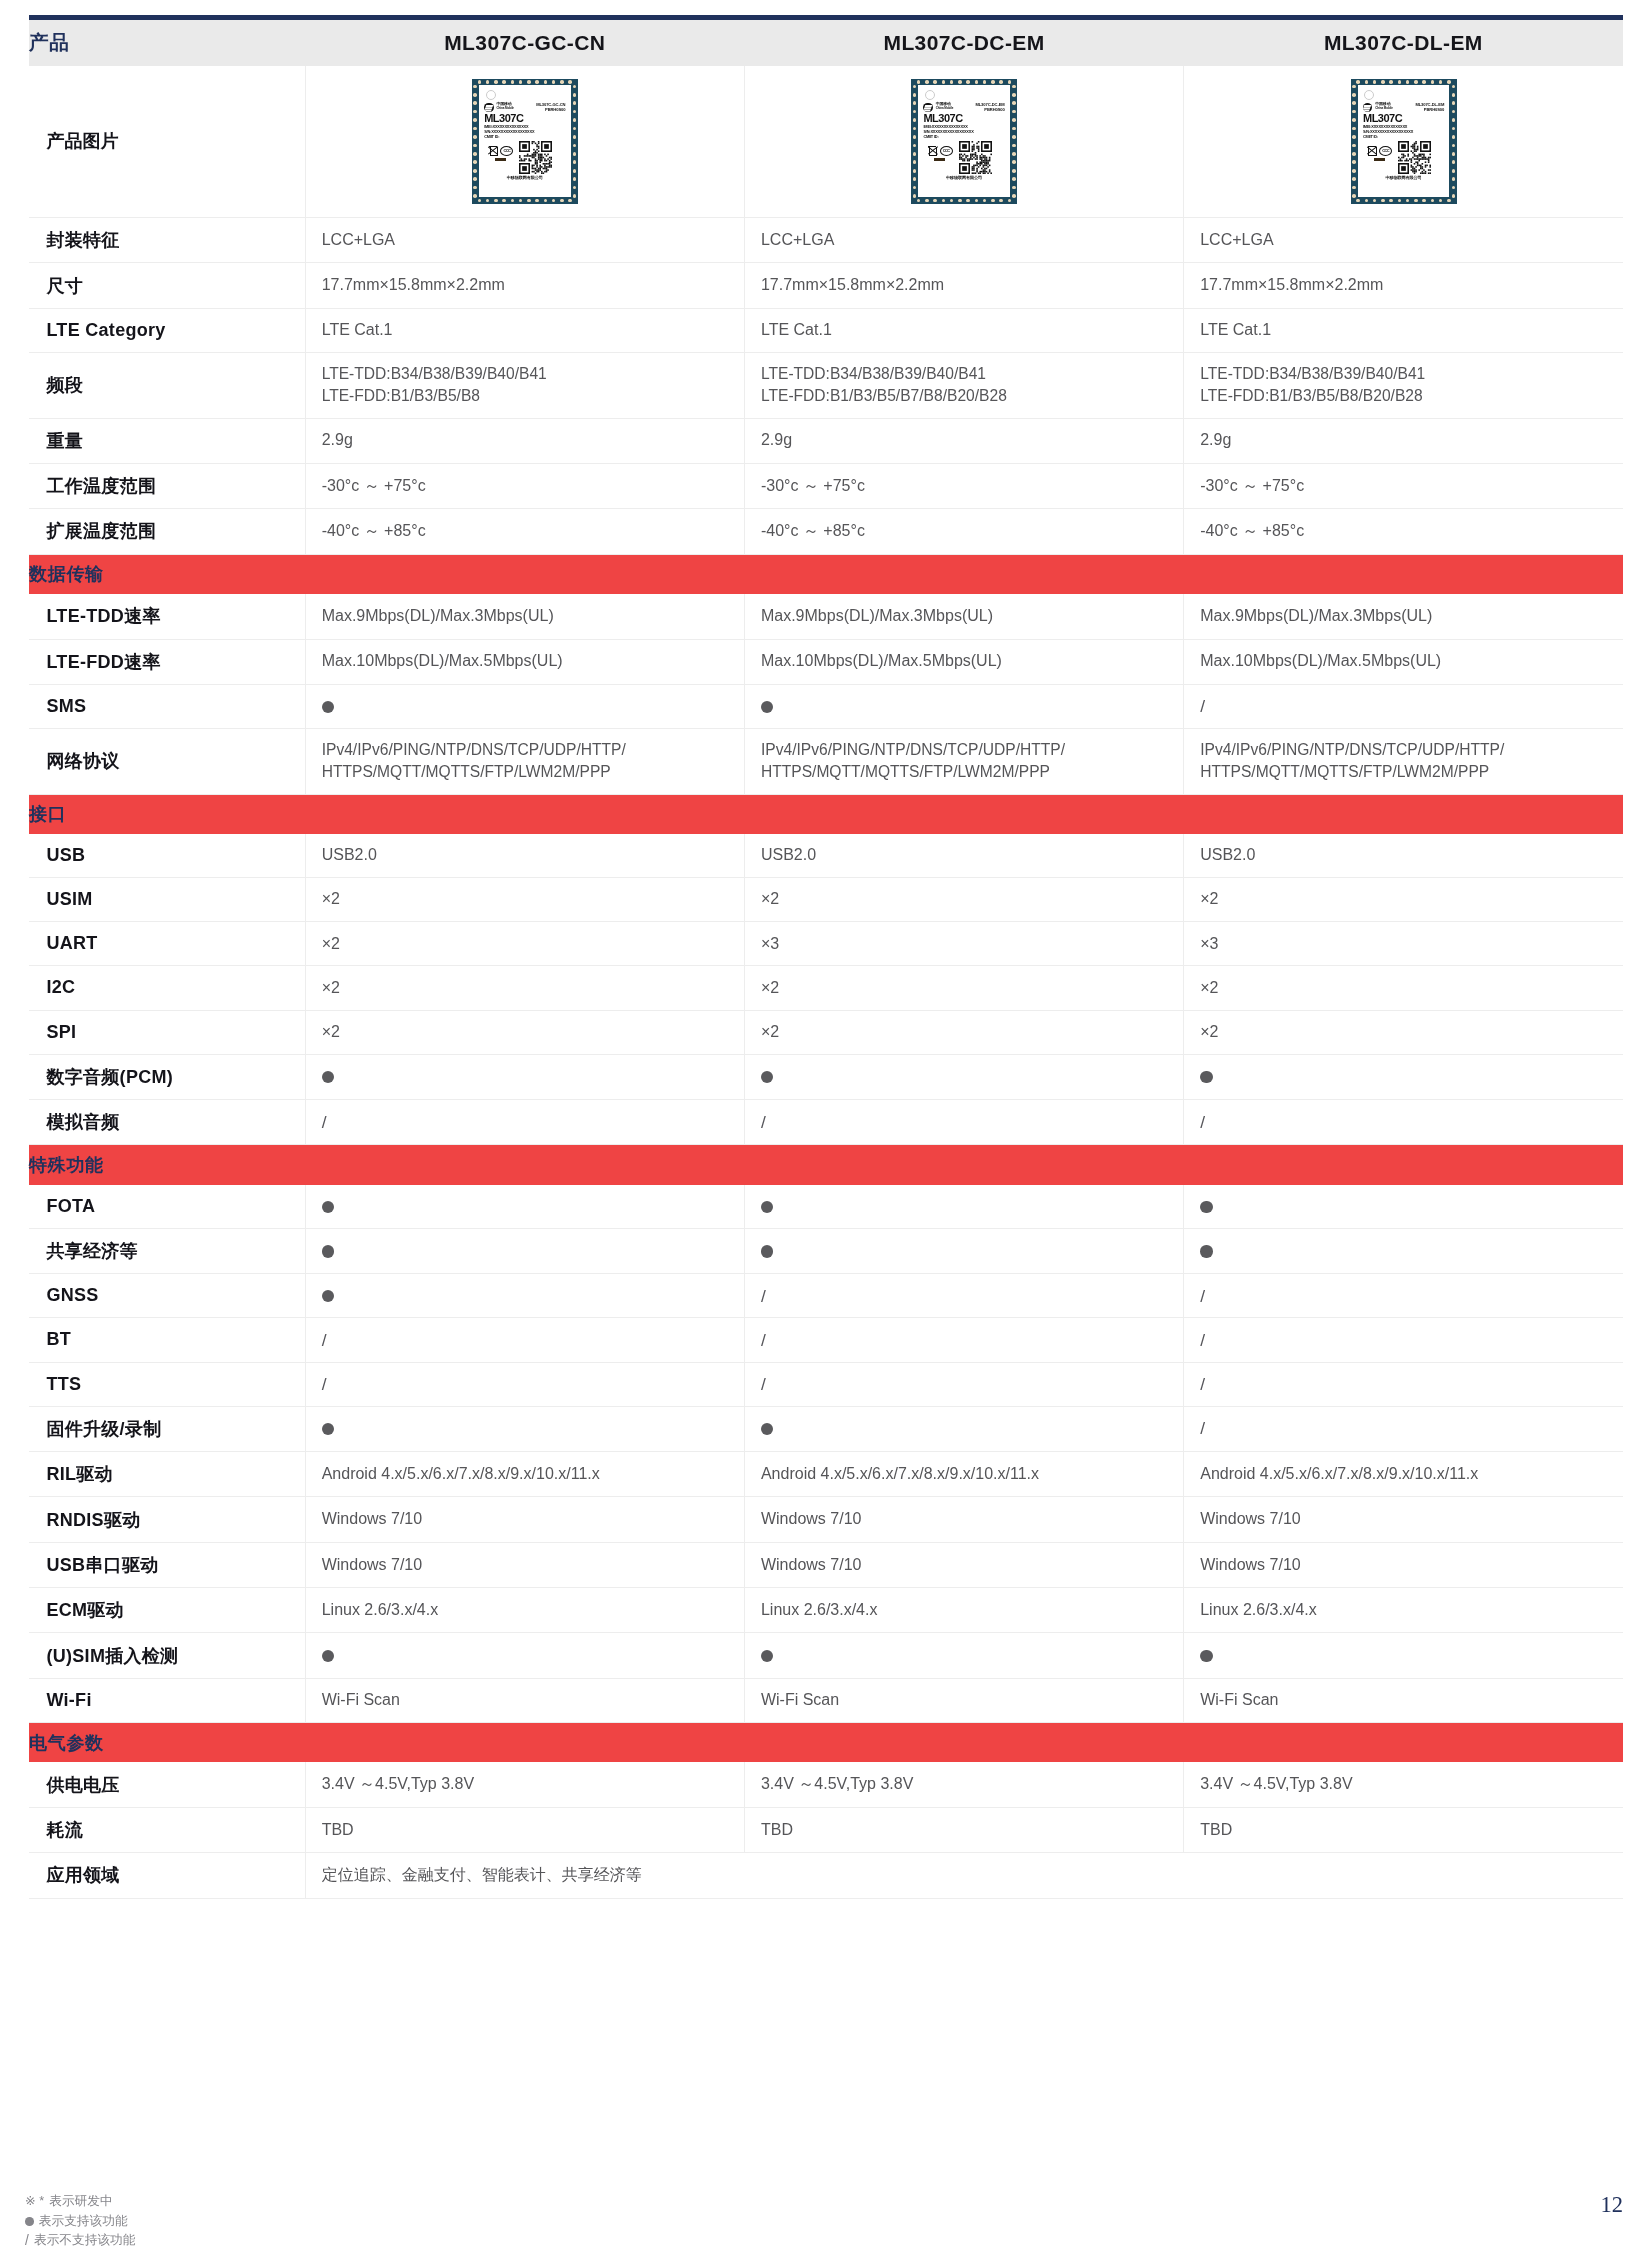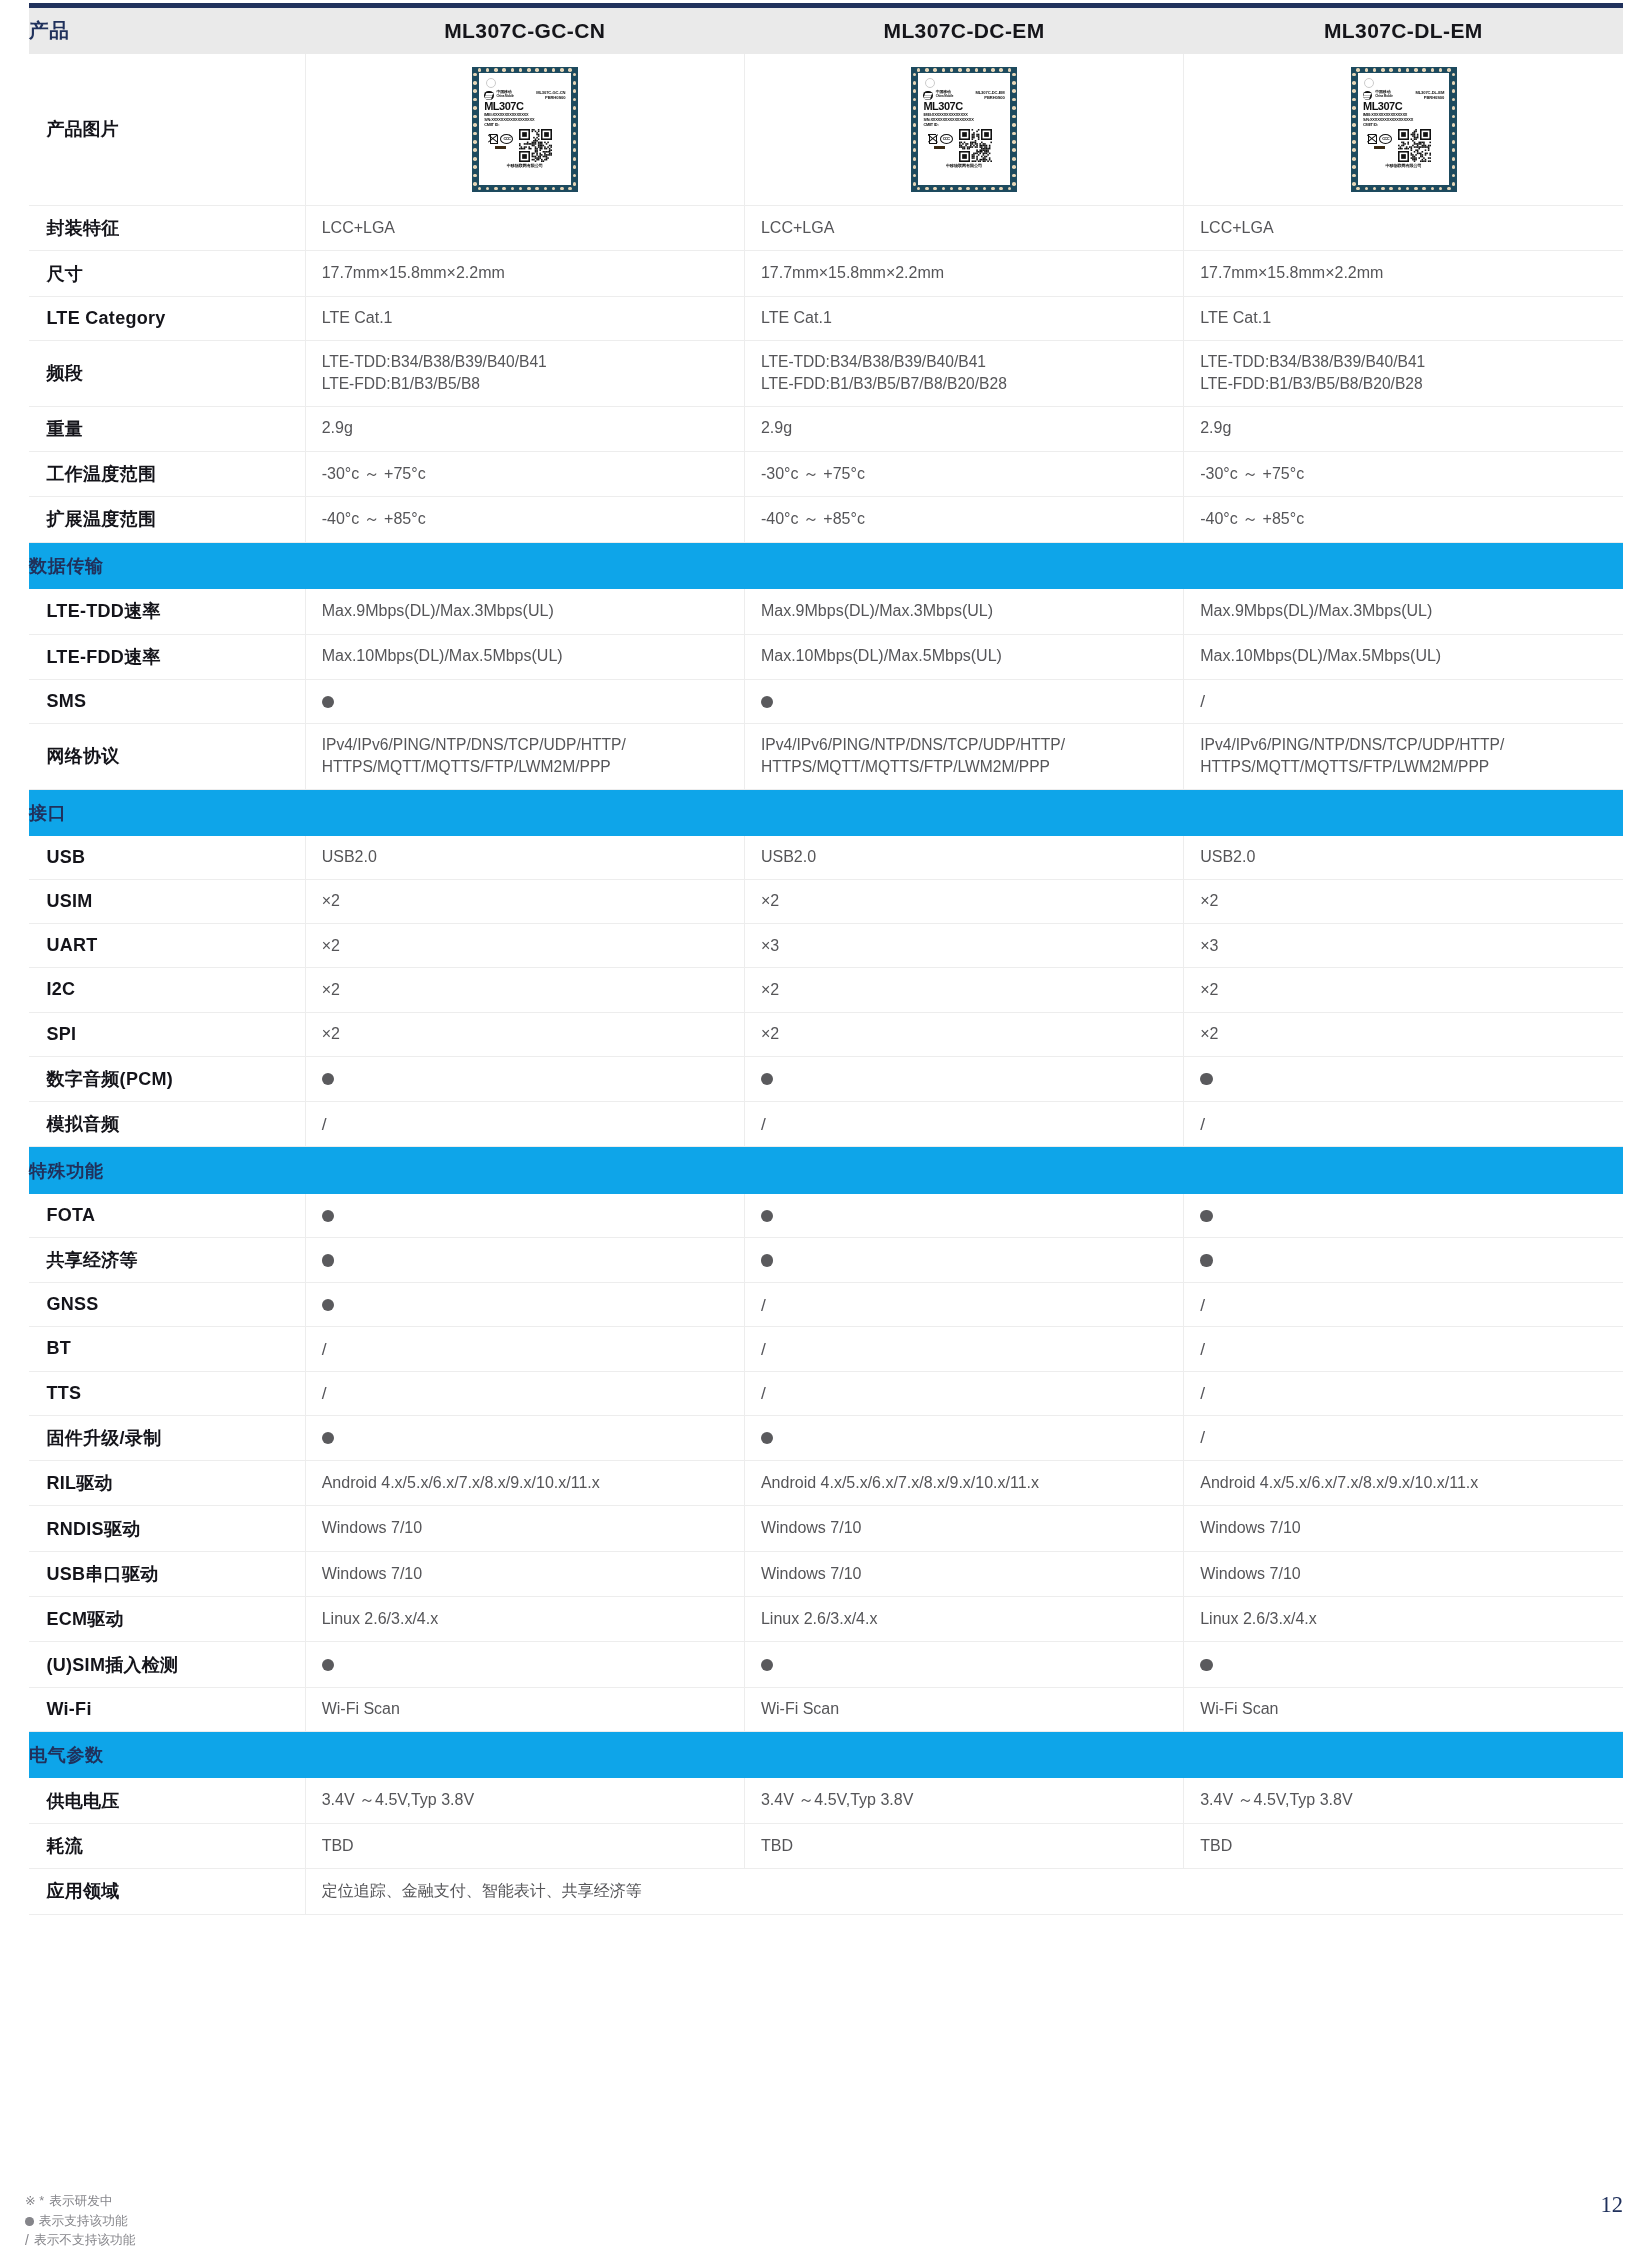--- a/index.html
+++ b/index.html
@@ -21,21 +21,21 @@
     width: 1652px;
     height: 2261px;
     box-sizing: border-box;
     padding: 0;
   }
 
   
   .spec-table {
     position: absolute;
     left: 29px;
-    top: 3px;
+    top: 15px;
     width: 1594px;
     border-collapse: collapse;
     table-layout: fixed;
     border-top: 5.1px solid #20315c;
   }
   .spec-table col.c-label { width: 276px; }
   .spec-table col.c-val   { width: 439px; }
 
   .spec-table td, .spec-table th {
     vertical-align: middle;
@@ -56,21 +56,21 @@
   }
   .hdr-model {
     font-size: 21px;
     font-weight: bold;
     color: #15151a;
     text-align: center !important;
     letter-spacing: 0.4px;
   }
 
   
-  tr.section-row { background: #0ea5e9; height: 47px; }
+  tr.section-row { background: #ef4444; height: 40px; }
   .section-title {
     font-size: 18px;
     font-weight: bold;
     color: #20315c;
     padding-left: 17.4px;
     letter-spacing: 0.7px;
   }
 
   
   tr.data-row { background: #ffffff; }

